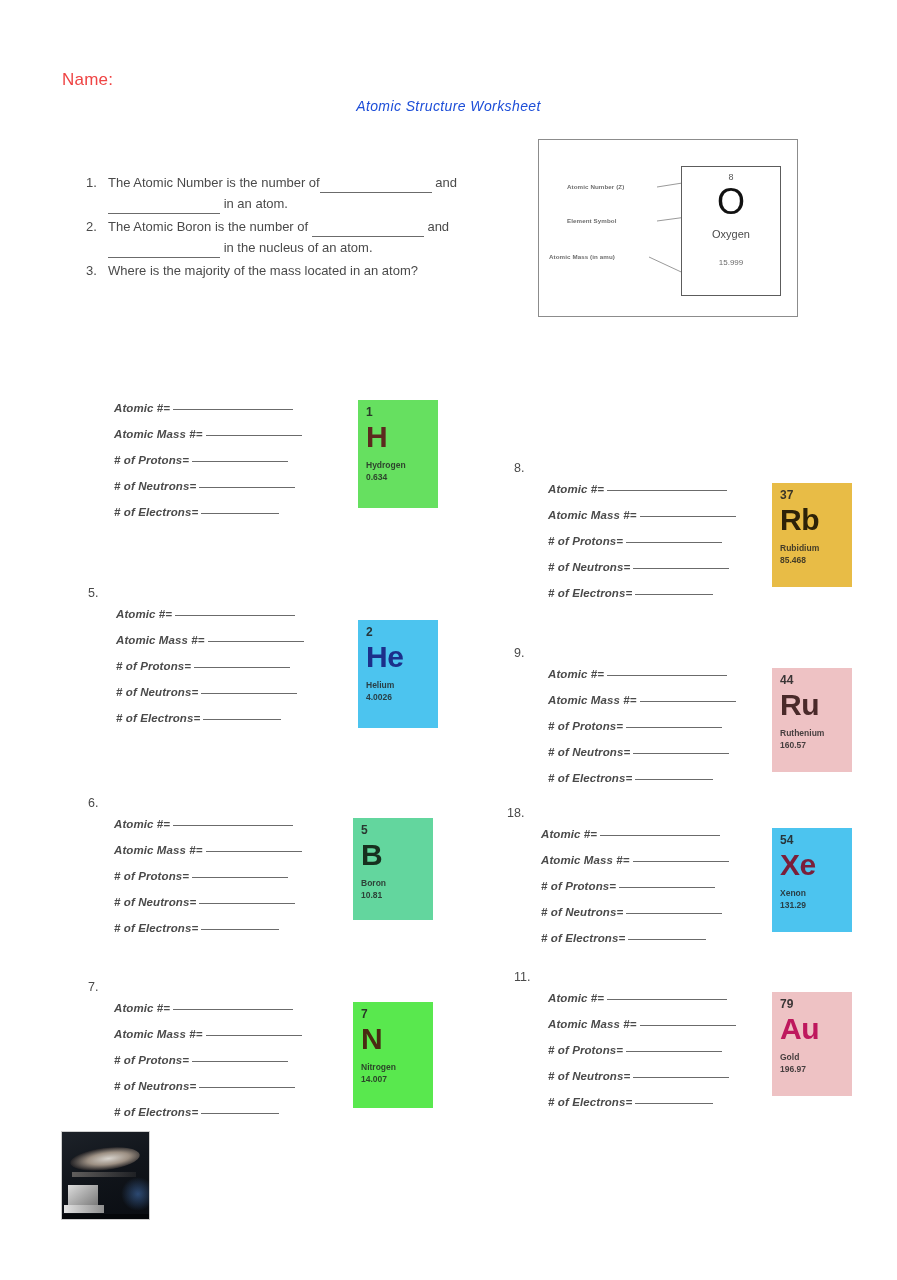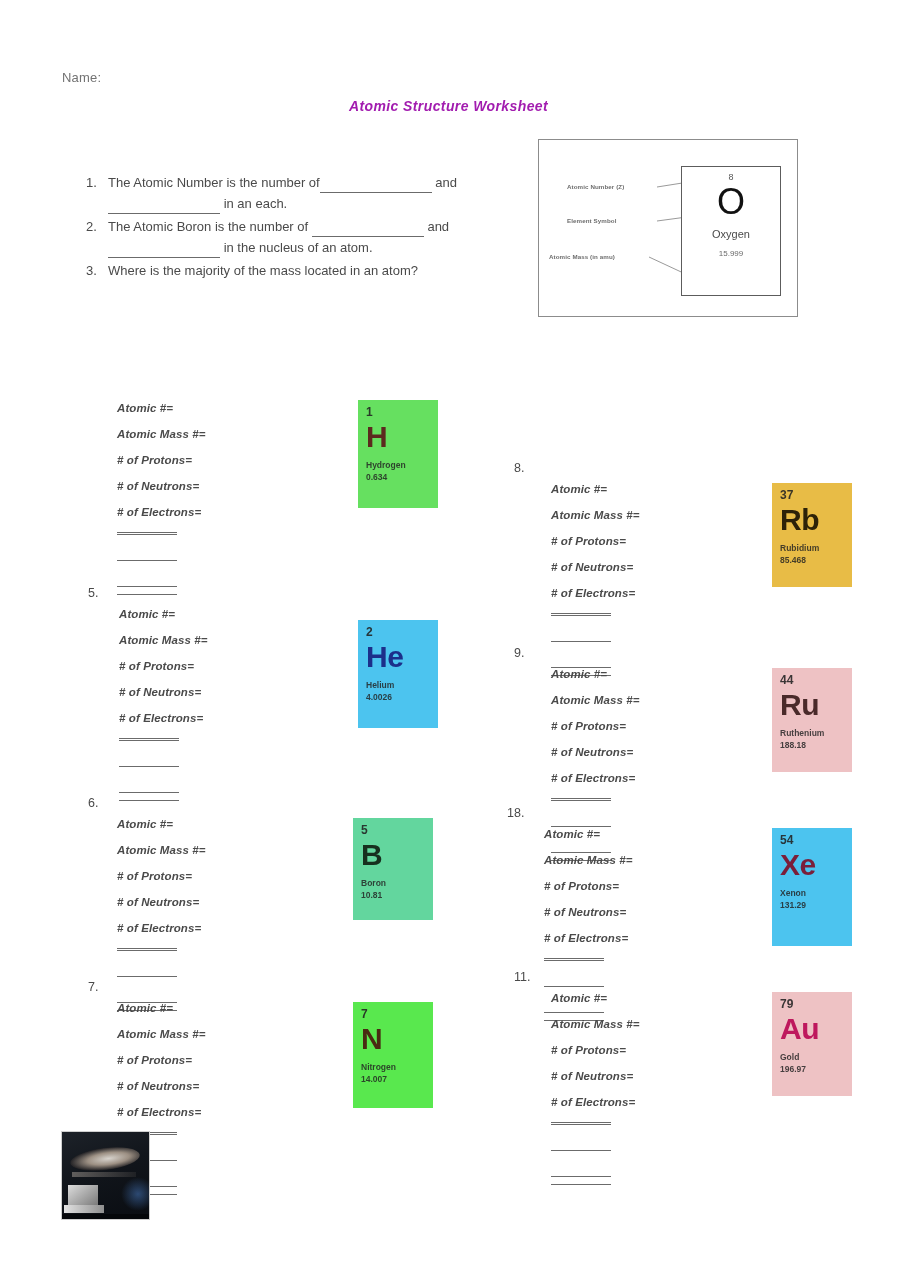--- a/index.html
+++ b/index.html
@@ -20,34 +20,34 @@
     position: absolute;
     inset: 0;
     background: #ffffff;
   }
 
   
   .name-line {
     position: absolute;
     left: 62px;
     top: 70px;
-    font-size: 13px;
-    color: #737373;
+    font-size: 17px;
+    color: #ef4444;
     letter-spacing: .2px;
   }
   .doc-title {
     position: absolute;
     left: 0;
     right: 0;
     top: 98px;
     text-align: center;
     font-size: 14px;
-    font-weight: bold;
+    font-weight: normal;
     font-style: italic;
-    color: #a21caf;
+    color: #1d4ed8;
     letter-spacing: .4px;
   }
 
   
   .qlist {
     position: absolute;
     left: 86px;
     top: 172px;
     width: 440px;
   }
@@ -132,21 +132,21 @@
     font-family: "Liberation Sans", sans-serif;
   }
   .oxy-name {
     font-size: 11px;
     color: #4a4a4a;
     margin-top: 8px;
   }
   .oxy-mass {
     font-size: 8px;
     color: #6a6a6a;
-    margin-top: 9px;
+    margin-top: 18px;
   }
 
   
   .q4 {
     position: absolute;
     left: 86px;
     top: 352px;
     font-size: 12.5px;
     color: #4a4a4a;
     white-space: nowrap;
@@ -173,21 +173,20 @@
     top: 0;
     width: 238px;
   }
   .pline {
     display: flex;
     align-items: baseline;
     font-size: 11.5px;
     color: #4a4a4a;
     height: 26px;
     white-space: nowrap;
-    flex-direction: column;
   }
   .pline .lbl {
     font-style: italic;
     font-weight: bold;
     letter-spacing: .1px;
   }
   .pline .rule {
     flex: 1;
     border-bottom: 1px solid #6b6b6b;
     margin-left: 3px;
@@ -305,21 +304,21 @@
   <div class="name-line">Name:</div>
   <div class="doc-title">Atomic Structure Worksheet</div>
 
   <div class="qlist">
 
     <div class="q-item">
       <span class="q-num">1.</span>
       <span class="q-body">
         <span>The Atomic Number is the number of</span><span class="blank b-lg"></span>
         <span>and</span> <span class="blank b-lg"></span>
-        <span>in an each.</span>
+        <span>in an atom.</span>
       </span>
     </div>
 
     <div class="q-item">
       <span class="q-num">2.</span>
       <span class="q-body">
         <span>The Atomic Boron is the number of</span> <span class="blank b-lg"></span>
         <span>and</span> <span class="blank b-lg"></span>
         <span>in the nucleus of an atom.</span>
       </span>
@@ -538,21 +537,21 @@
       <div class="pline short">
           <span class="lbl"># of Electrons=</span>
           <span class="rule"></span>
         </div>
     </div>
   </div>
   <div class="tile" id="tile-5" style="left: 772px; top: 668px; height: 104px; background: rgb(238, 194, 196);">
     <div class="t-num">44</div>
     <div class="t-sym" style="color: rgb(74, 42, 42);">Ru</div>
     <div class="t-name">Ruthenium</div>
-    <div class="t-mass">188.18</div>
+    <div class="t-mass">160.57</div>
   </div>
 
   <div class="prob" style="left:507px; top:828px;">
     <div class="prob-num">18.</div>
     <div class="prob-lines" style="left:34px;">
       <div class="pline long">
           <span class="lbl">Atomic #=</span>
           <span class="rule"></span>
         </div>
       <div class="pline medium">
@@ -566,21 +565,21 @@
       <div class="pline medium">
           <span class="lbl"># of Neutrons=</span>
           <span class="rule"></span>
         </div>
       <div class="pline short">
           <span class="lbl"># of Electrons=</span>
           <span class="rule"></span>
         </div>
     </div>
   </div>
-  <div class="tile" id="tile-6" style="left: 772px; top: 828px; height: 118px; background: rgb(76, 196, 239);">
+  <div class="tile" id="tile-6" style="left: 772px; top: 828px; height: 104px; background: rgb(76, 196, 239);">
     <div class="t-num">54</div>
     <div class="t-sym" style="color: rgb(122, 31, 58);">Xe</div>
     <div class="t-name">Xenon</div>
     <div class="t-mass">131.29</div>
   </div>
 
   <div class="prob" style="left:514px; top:992px;">
     <div class="prob-num">11.</div>
     <div class="prob-lines" style="left:34px;">
       <div class="pline long">

